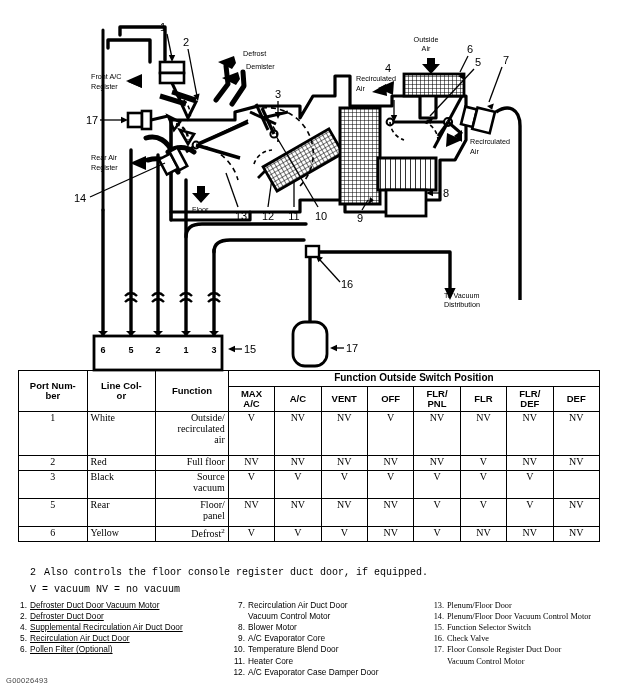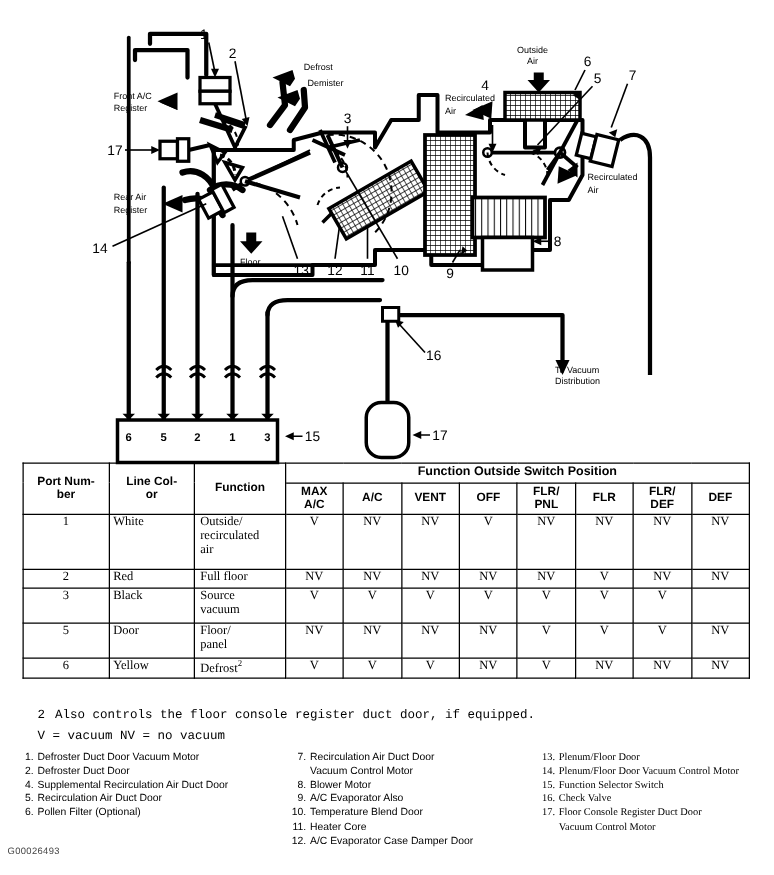--- a/index.html
+++ b/index.html
@@ -32,21 +32,21 @@
   .vac-table .hdr-span{
     font-weight:bold;font-size:10px;text-align:center;vertical-align:middle;
     padding:2px;
   }
   .vac-table .cell{
     font-family:"Liberation Serif", serif;
     font-size:10px;
   }
   .vac-table .c-num{text-align:center;}
   .vac-table .c-color{}
-  .vac-table .c-func{text-align:left;padding-left:4px;}
+  .vac-table .c-func{text-align:right;padding-left:4px;}
   .vac-table .c-val{
     font-family:"Liberation Serif", serif;
     font-size:10px;text-align:center;
   }
   .sup{font-size:7px;vertical-align:super;}
 
   
   .notes{
     position:absolute;left:30px;top:566px;width:560px;
     font-family:Liberation Mono, monospace;
@@ -55,21 +55,21 @@
   .notes .note-row{white-space:nowrap;}
   .notes .note-num{display:inline-block;width:14px;}
 
   
   .legend{
     position:absolute;left:8px;top:600px;width:608px;
     font-family:"Liberation Sans", sans-serif;
     font-size:8.3px;line-height:1.34;
   }
   .legend .col{position:absolute;top:0;}
-  .legend .col1{left:4px;width:216px;}
+  .legend .col1{left:4px;width:216px;text-decoration:underline;}
   .legend .col2{left:222px;width:190px;}
   .legend .col3{left:421px;width:200px;font-family:Liberation Serif, serif;}
   .legend .li{display:block;white-space:nowrap;}
   .legend .li .n{display:inline-block;width:15px;text-align:right;margin-right:3px;}
   .legend .li .cont{display:inline-block;width:15px;margin-right:3px;}
 
   .gcode{
     position:absolute;left:6px;top:676px;
     font-family:"Liberation Sans", sans-serif;
     font-size:7.5px;color:#444;letter-spacing:.3px;
@@ -528,21 +528,21 @@
       <td class="c-val">V</td>
       <td class="c-val">V</td>
       <td class="c-val">V</td>
       <td class="c-val">V</td>
       <td class="c-val">V</td>
       <td class="c-val"></td>
     </tr>
 
     <tr style="height:28px">
       <td class="cell c-num">5</td>
-      <td class="cell c-color">Door</td>
+      <td class="cell c-color">Rear</td>
       <td class="cell c-func">
         <span>Floor/</span><br>
         <span>panel</span>
       </td>
       <td class="c-val">NV</td>
       <td class="c-val">NV</td>
       <td class="c-val">NV</td>
       <td class="c-val">NV</td>
       <td class="c-val">V</td>
       <td class="c-val">V</td>
@@ -580,21 +580,21 @@
     <span class="li"><span class="n">2.</span><span>Defroster Duct Door</span></span>
     <span class="li"><span class="n">4.</span><span>Supplemental Recirculation Air Duct Door</span></span>
     <span class="li"><span class="n">5.</span><span>Recirculation Air Duct Door</span></span>
     <span class="li"><span class="n">6.</span><span>Pollen Filter (Optional)</span></span>
   </div>
 
   <div class="col col2">
     <span class="li"><span class="n">7.</span><span>Recirculation Air Duct Door</span></span>
     <span class="li"><span class="cont"></span><span>Vacuum Control Motor</span></span>
     <span class="li"><span class="n">8.</span><span>Blower Motor</span></span>
-    <span class="li"><span class="n">9.</span><span>A/C Evaporator Also</span></span>
+    <span class="li"><span class="n">9.</span><span>A/C Evaporator Core</span></span>
     <span class="li"><span class="n">10.</span><span>Temperature Blend Door</span></span>
     <span class="li"><span class="n">11.</span><span>Heater Core</span></span>
     <span class="li"><span class="n">12.</span><span>A/C Evaporator Case Damper Door</span></span>
   </div>
 
   <div class="col col3">
     <span class="li"><span class="n">13.</span><span>Plenum/Floor Door</span></span>
     <span class="li"><span class="n">14.</span><span>Plenum/Floor Door Vacuum Control Motor</span></span>
     <span class="li"><span class="n">15.</span><span>Function Selector Switch</span></span>
     <span class="li"><span class="n">16.</span><span>Check Valve</span></span>

